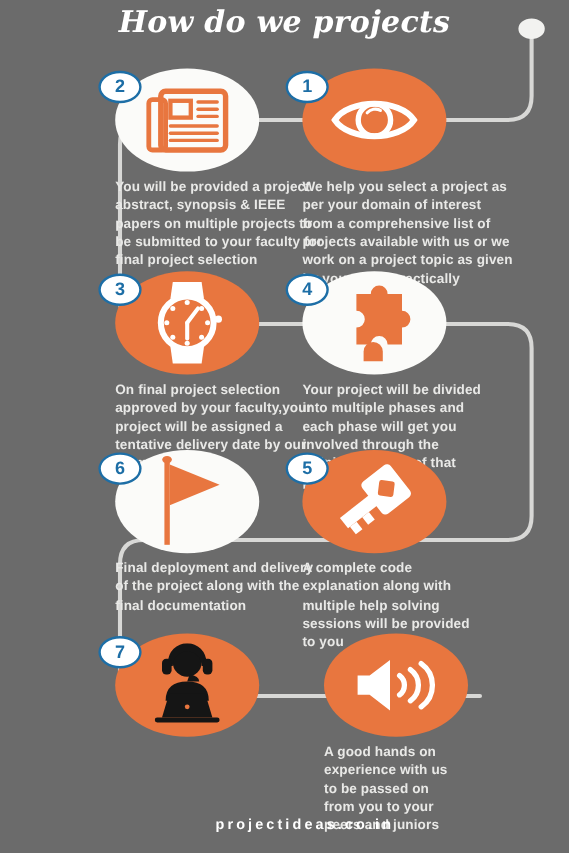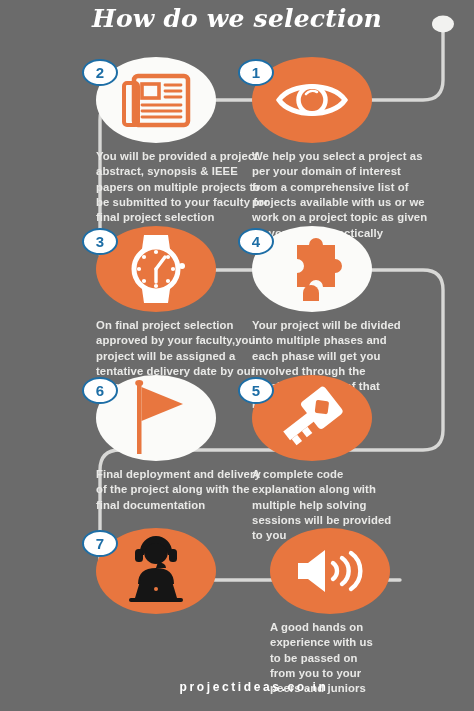--- a/index.html
+++ b/index.html
@@ -83,21 +83,21 @@
     letter-spacing:2.6px;
   }
 
   .icon svg{display:block;}
 </style>
 </head>
 <body>
 
 <div id="poster">
 
-  <div class="title">How do we selection</div>
+  <div class="title">How do we projects</div>
 
   <svg class="wire" viewBox="0 0 474 711" xmlns="http://www.w3.org/2000/svg">
     <path d="M443,28
              L443,80
              Q443,100 423,100
              L120,100
              Q100,100 100,120
              L100,250
              Q100,270 120,270
              L423,270

